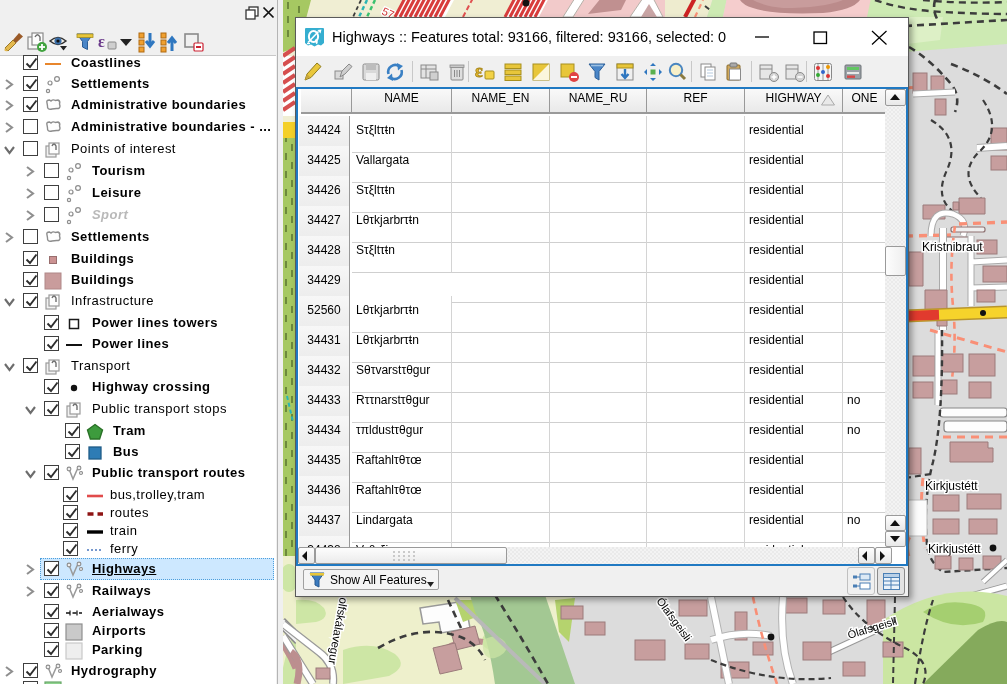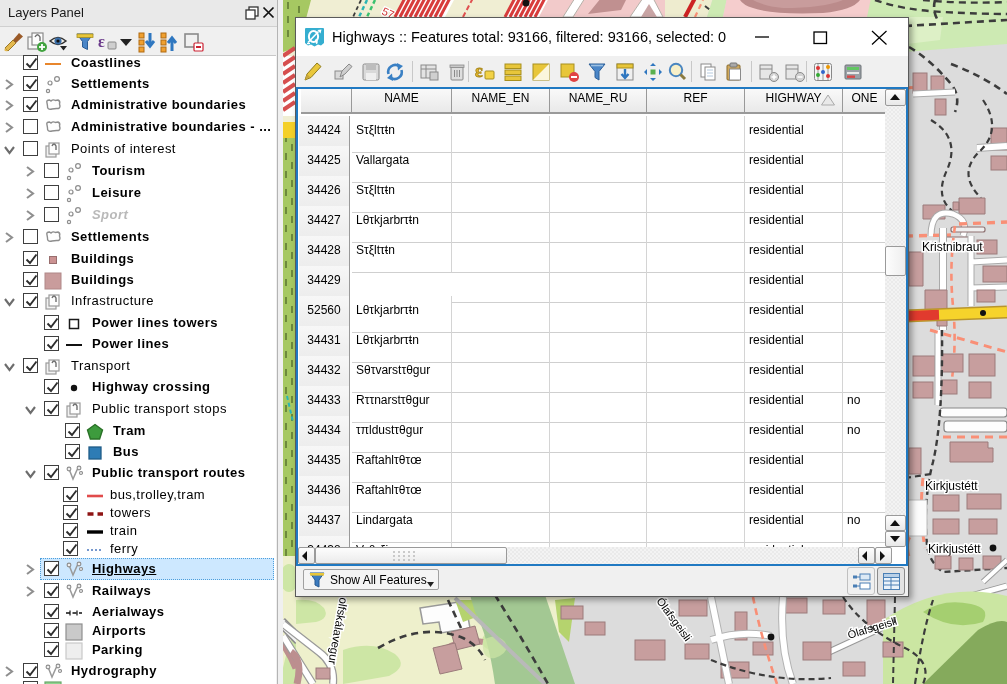--- a/index.html
+++ b/index.html
@@ -265,23 +265,20 @@
 <path d="M500,597 q-4,50 10,87" fill="none" stroke="#ffffff" stroke-width="6"></path>
 <circle cx="488" cy="637" r="3.4" fill="#111"></circle>
 <path d="M470,597 q8,40 24,87" stroke="#f98f76" stroke-width="2.6" stroke-dasharray="7,5" fill="none"></path>
 <text x="0" y="0" transform="translate(373,601) rotate(54)" font-size="11" fill="#000" stroke="#fff" stroke-width="3" paint-order="stroke" font-family="Liberation Sans">Ólafsgeisli</text>
 <text x="0" y="0" transform="translate(566,639) rotate(-17)" font-size="11" fill="#000" stroke="#fff" stroke-width="3" paint-order="stroke" font-family="Liberation Sans">Ólafsgeisli</text>
 <path d="M428,660 q60,24 120,18" fill="none" stroke="#3c3c3c" stroke-width="2.2" stroke-dasharray="6,4"></path>
 <path d="M560,597 q20,30 60,50 q30,14 20,37" fill="none" stroke="#3c3c3c" stroke-width="2.2" stroke-dasharray="6,4"></path>
 <path d="M612,597 L610,684" fill="none" stroke="#3c3c3c" stroke-width="2" stroke-dasharray="6,4"></path>
 </svg>
   <div id="panel" class="abs">
-    <div id="ptitle" class="abs">
-        <span class="t">Layers Panel</span>
-      </div>
     <svg class="abs" style="left:245px;top:6px" width="14" height="14">
         <rect x="4" y="1" width="9" height="9" fill="#fff" stroke="#333" stroke-width="1.3"></rect>
         <rect x="1" y="4" width="9" height="9" fill="#fff" stroke="#333" stroke-width="1.3"></rect>
       </svg>
 <svg class="abs" style="left:262px;top:6px" width="13" height="13">
         <path d="M1.5,1.5 L11.5,11.5 M11.5,1.5 L1.5,11.5" stroke="#111" stroke-width="1.7"></path>
       </svg>
 <svg class="abs" style="left:3px;top:31px" width="22" height="22">
         <path d="M2,17 L10,9 L13,12 L5,20 Z" fill="#e4b94e" stroke="#9a7828" stroke-width="1"></path>
         <path d="M10,9 L16,2 L20,5.5 L13,12 Z" fill="#9a5a28"></path>
@@ -579,21 +576,21 @@
           <span class="lbl" style="left:110px;">bus,trolley,tram</span>
         </div>
 <div class="trow" style="top:447px">
           <div class="cb" style="left:63px;top:2px"></div>
           <svg class="abs" style="left:63px;top:2px" width="17" height="17">
             <path d="M3.5,8.5 L7,12 L13.5,3.5" fill="none" stroke="#2e2e2e" stroke-width="1.9"></path>
           </svg>
           <svg class="abs" style="left:86px;top:2px" width="18" height="18">
             <line x1="1.5" y1="9" x2="17" y2="9" stroke="#8e1414" stroke-width="3.4" stroke-dasharray="6,4"></line>
           </svg>
-          <span class="lbl" style="left:110px;">towers</span>
+          <span class="lbl" style="left:110px;">routes</span>
         </div>
 <div class="trow" style="top:465px">
           <div class="cb" style="left:63px;top:2px"></div>
           <svg class="abs" style="left:63px;top:2px" width="17" height="17">
             <path d="M3.5,8.5 L7,12 L13.5,3.5" fill="none" stroke="#2e2e2e" stroke-width="1.9"></path>
           </svg>
           <svg class="abs" style="left:86px;top:2px" width="18" height="18">
             <line x1="1" y1="9" x2="17" y2="9" stroke="#000" stroke-width="3.4"></line>
           </svg>
           <span class="lbl" style="left:110px;">train</span>

